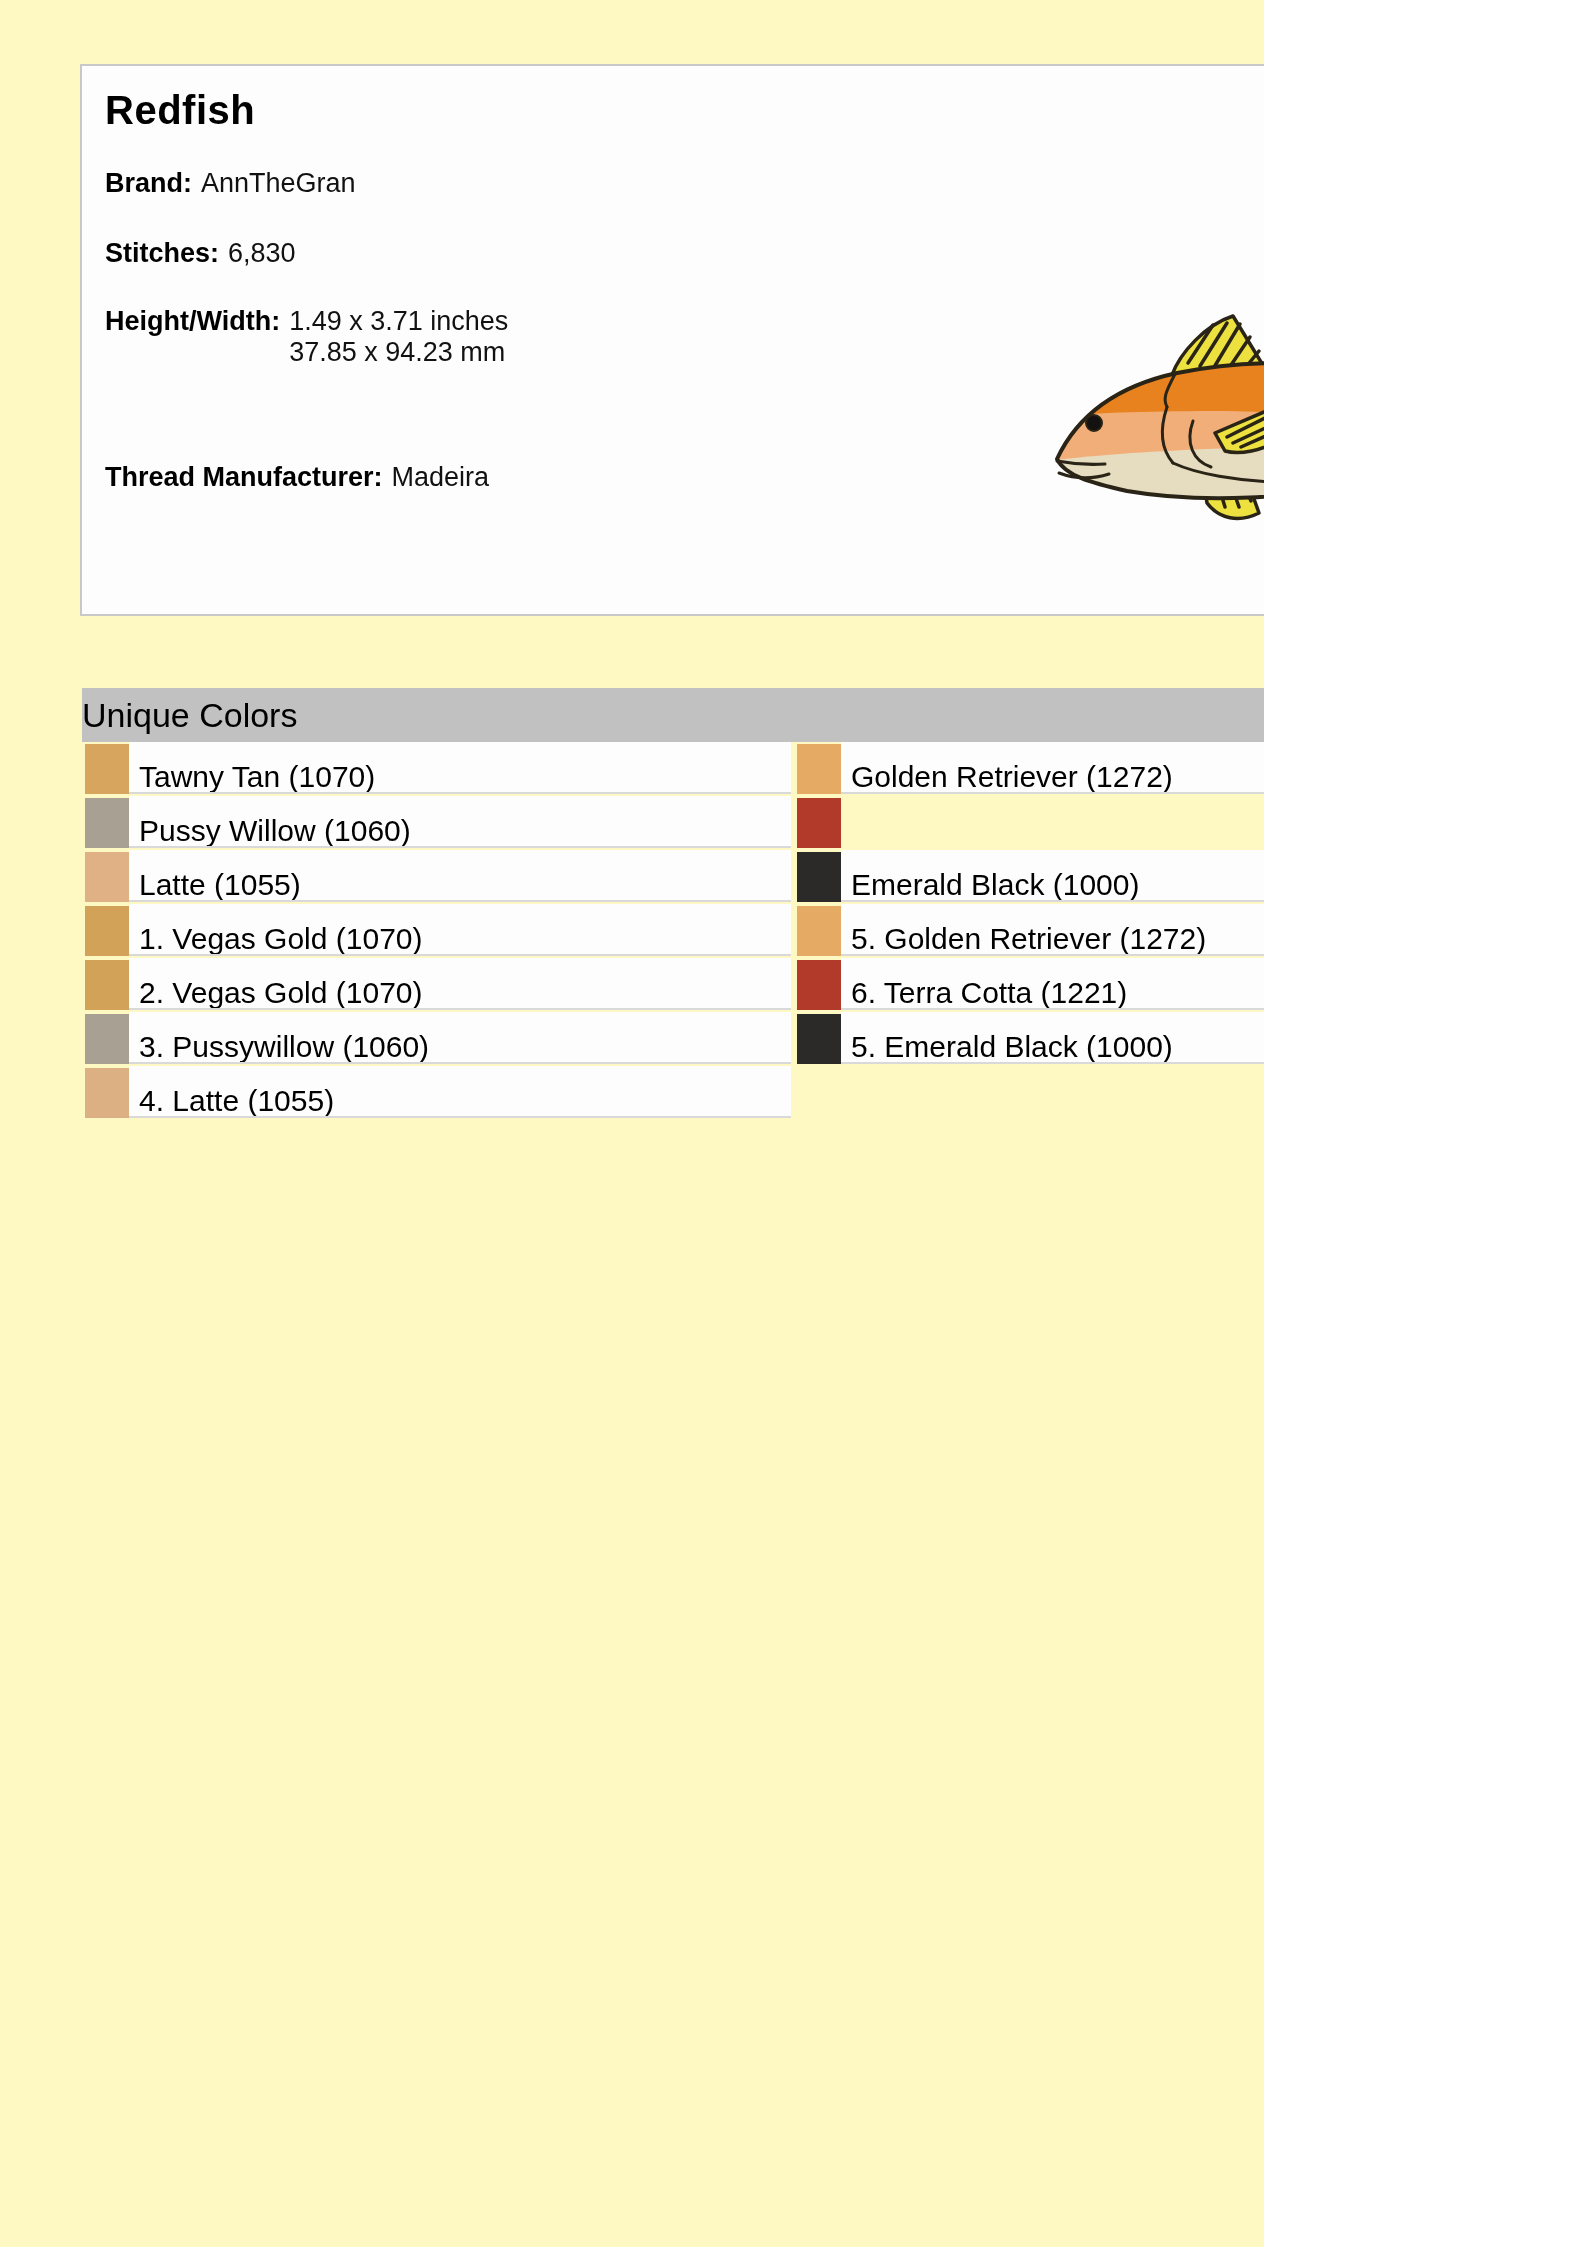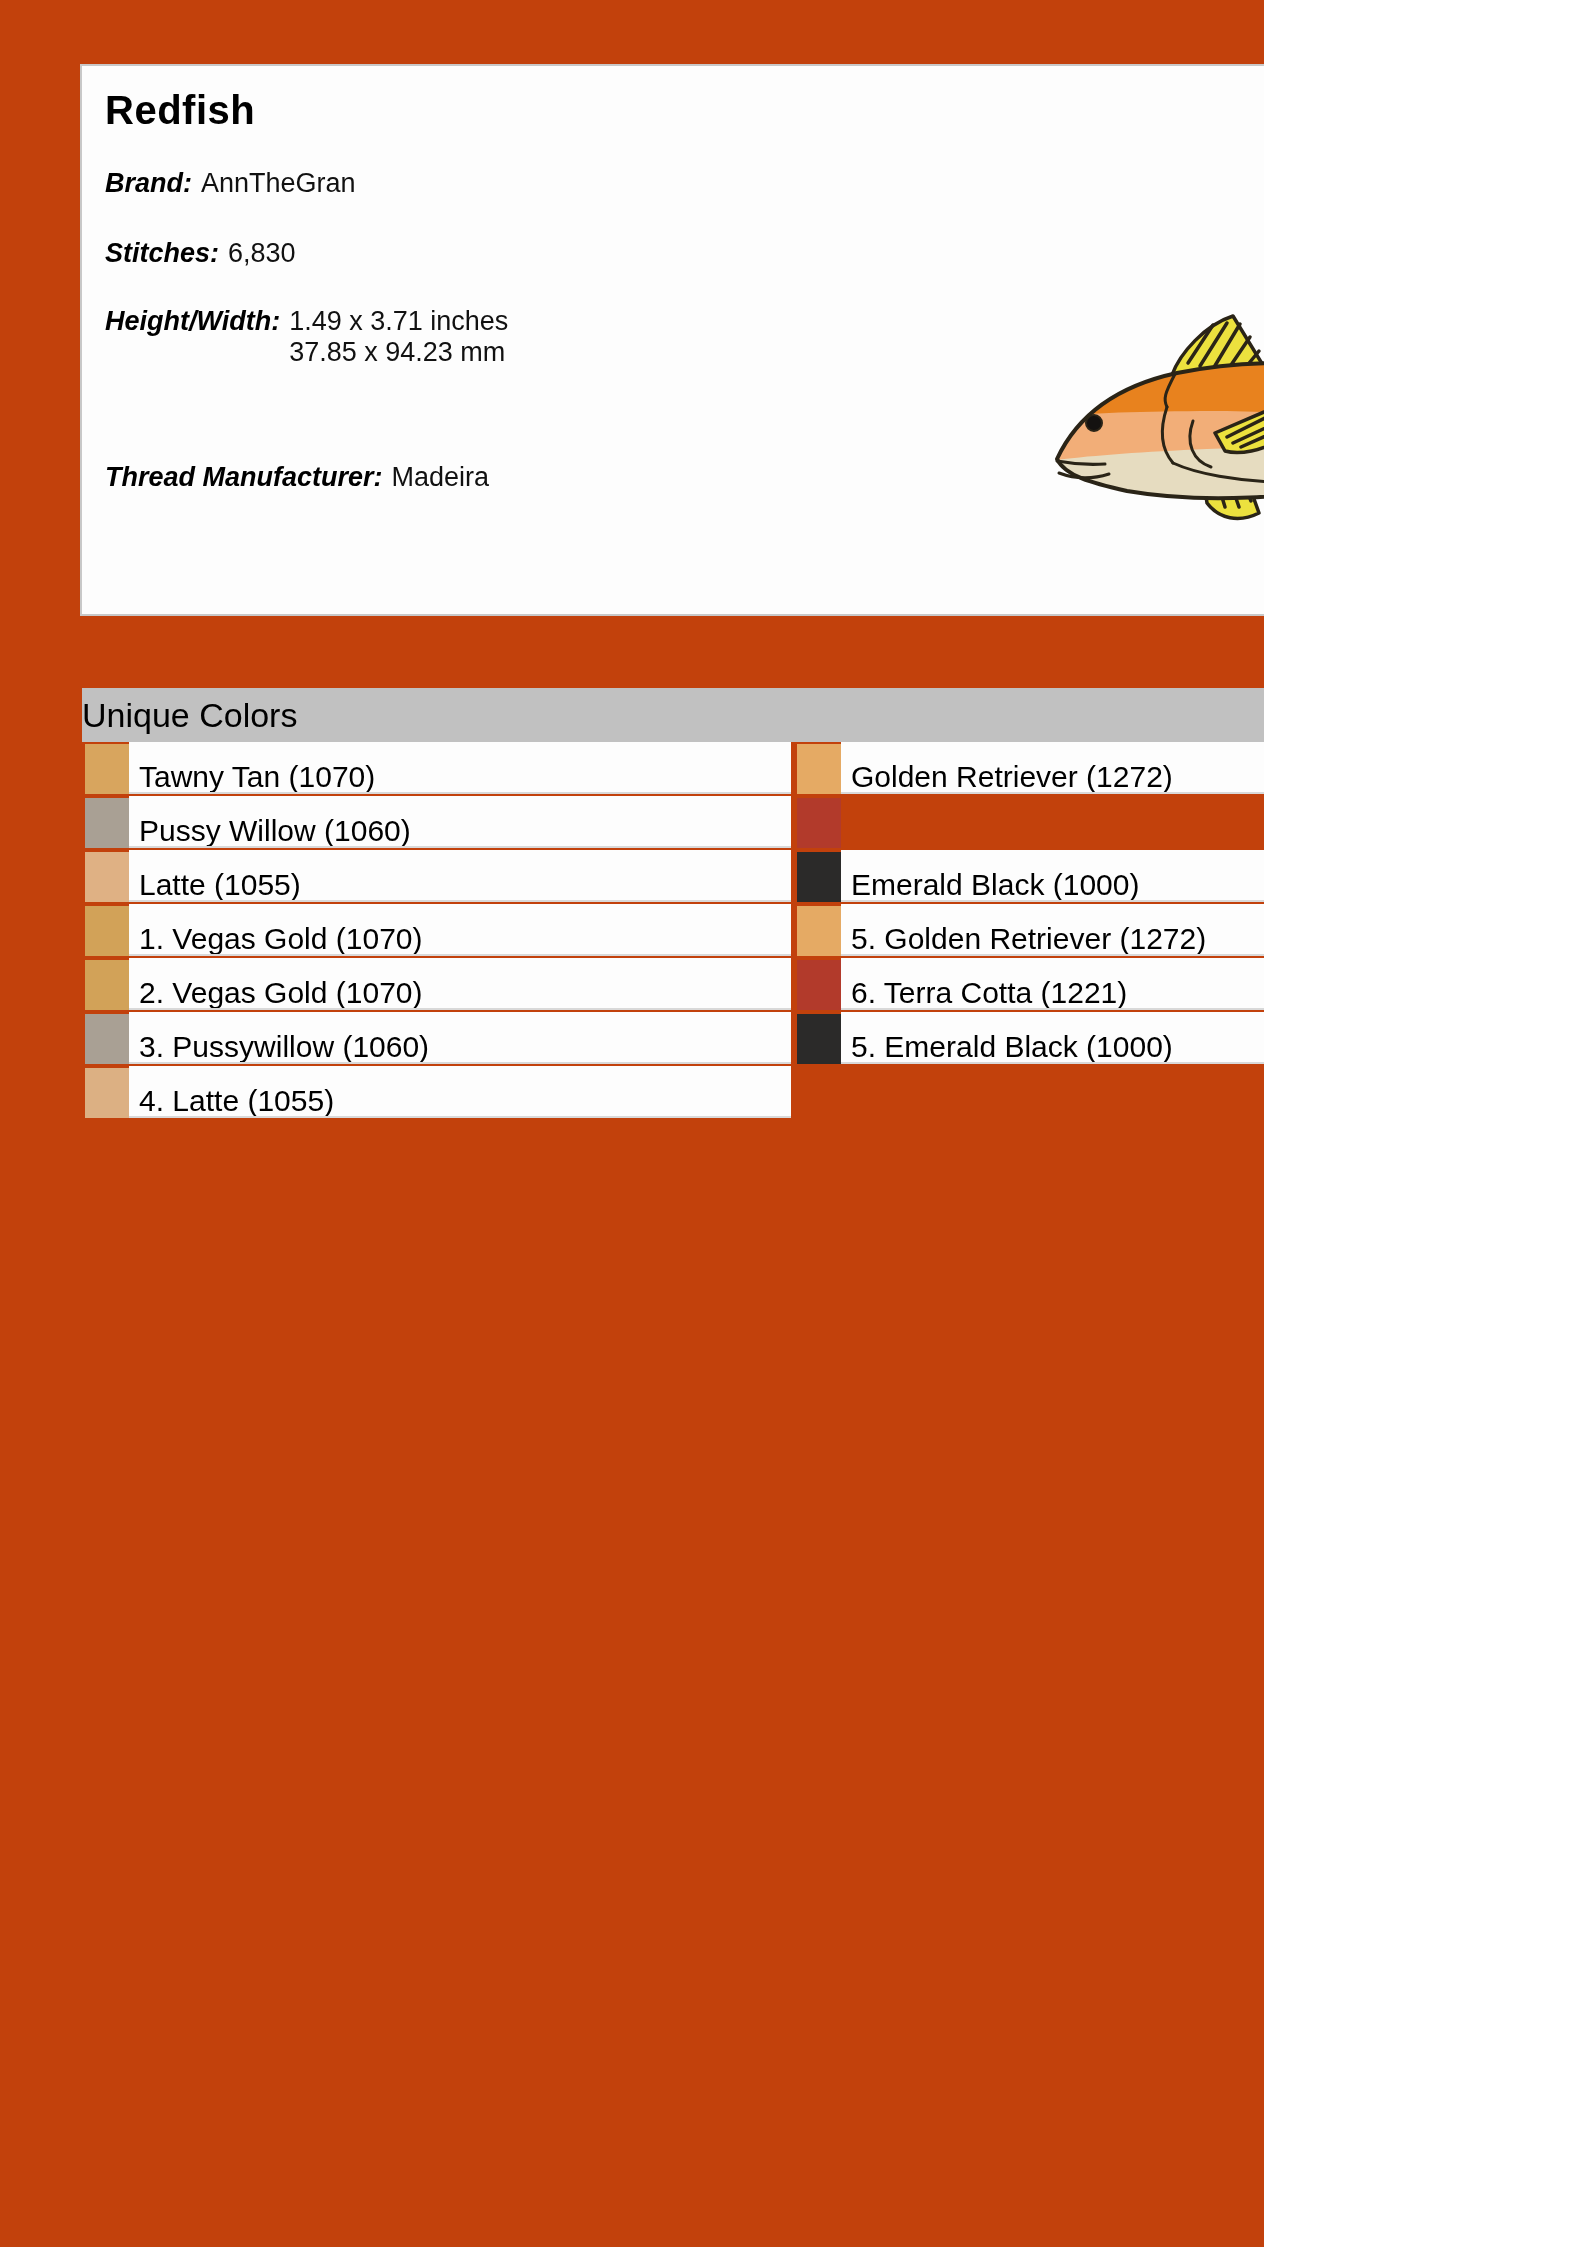--- a/index.html
+++ b/index.html
@@ -1,33 +1,33 @@
 <!DOCTYPE html>
 <html style="--header-bg: #c1c1c1; --sep: #d9d9d9; --fish-body_orange: #e8821e; --fish-body_light_orange: #f2ae78; --fish-belly_cream: #e6dcc0; --fish-fin_yellow: #ece13e; --fish-outline: #2a2417; --fish-spot_black: #141210;"><head>
 <meta charset="utf-8">
 <style>
   html,body{margin:0;padding:0;background:#ffffff;}
   #canvas{
-    position:relative;width:1264px;height:2247px;background:#c2410c;
+    position:relative;width:1264px;height:2247px;background:#fef9c3;
     font-family:"Liberation Sans", sans-serif;color:#111;overflow:hidden;
   }
   
   .info-box{
     position:absolute;left:80px;top:64px;width:1426px;height:552px;
     border:2px solid #c8c8c8;background:#fdfdfd;box-sizing:border-box;
   }
   .title{
     position:absolute;left:23px;top:22px;margin:0;
     font-size:40px;font-weight:bold;color:#000;letter-spacing:0.5px;
   }
   .field{
     position:absolute;left:23px;margin:0;font-size:27px;line-height:31px;
     color:#111;display:flex;align-items:flex-start;white-space:nowrap;
   }
-  .field .label{font-weight:bold;margin-right:9px;color:#000;font-style:italic;}
+  .field .label{font-weight:bold;margin-right:9px;color:#000;}
   .field.brand{top:102px}
   .field.stitches{top:172px}
   .field.hw{top:240px}
   .field.formats{top:318px}
   .field.thread{top:396px}
   .hw-lines span{display:block;}
   
   .fish-svg{position:absolute;left:965px;top:245px;width:540px;height:230px;}
   .f-outline{fill:none;stroke:var(--fish-outline,#2a2417);stroke-width:4;stroke-linecap:round;stroke-linejoin:round;}
   .f-fin{fill:var(--fish-fin_yellow,#ede23e);stroke:var(--fish-outline,#2a2417);stroke-width:3.5;stroke-linejoin:round;}

